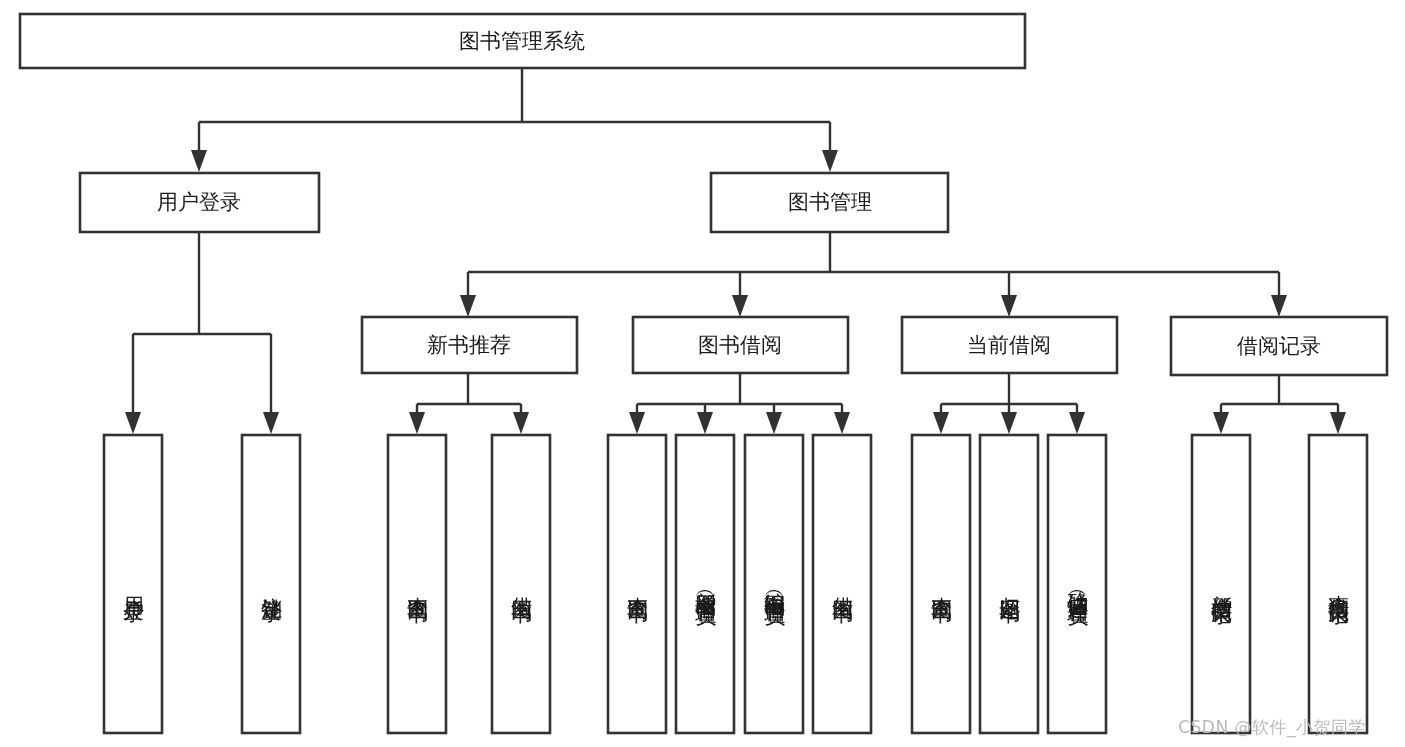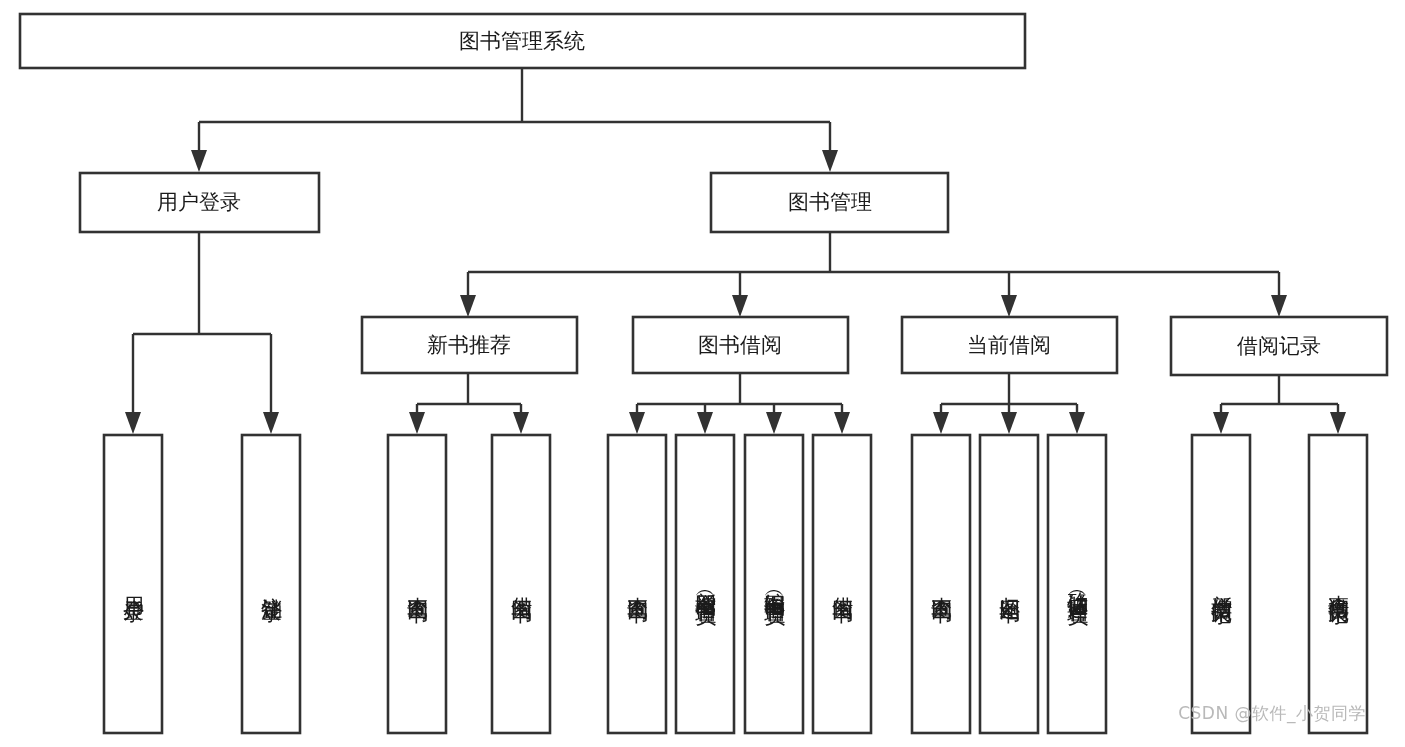--- a/index.html
+++ b/index.html
@@ -63,21 +63,21 @@
     font-size: 21px;
     line-height: 1.12;
     letter-spacing: 2px;
     color: #1b1b1b;
     white-space: nowrap;
     text-align: center;
   }
   .watermark {
     position: absolute;
     right: 16px;
-    bottom: 22px;
+    bottom: 8px;
     font-family: "DejaVu Sans", "Liberation Sans", sans-serif;
     font-size: 17px;
     color: #b9b9b9;
     letter-spacing: 0.5px;
     white-space: nowrap;
   }
 </style>
 </head>
 <body>
 

